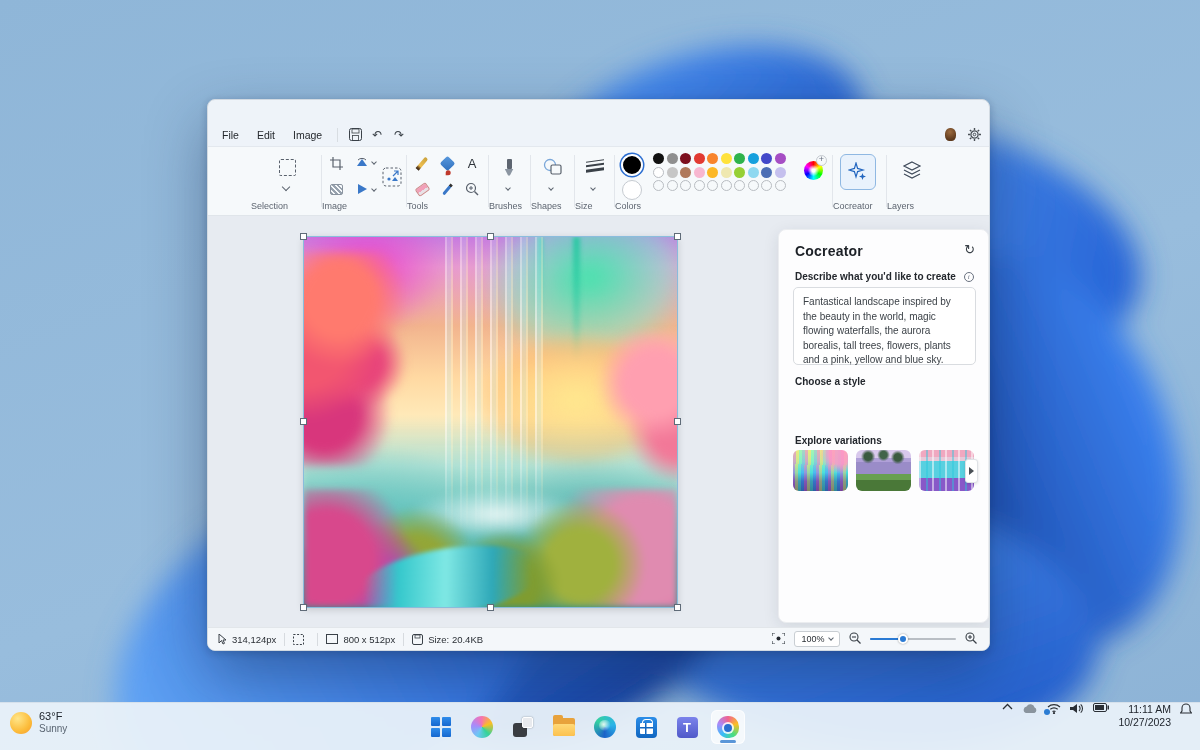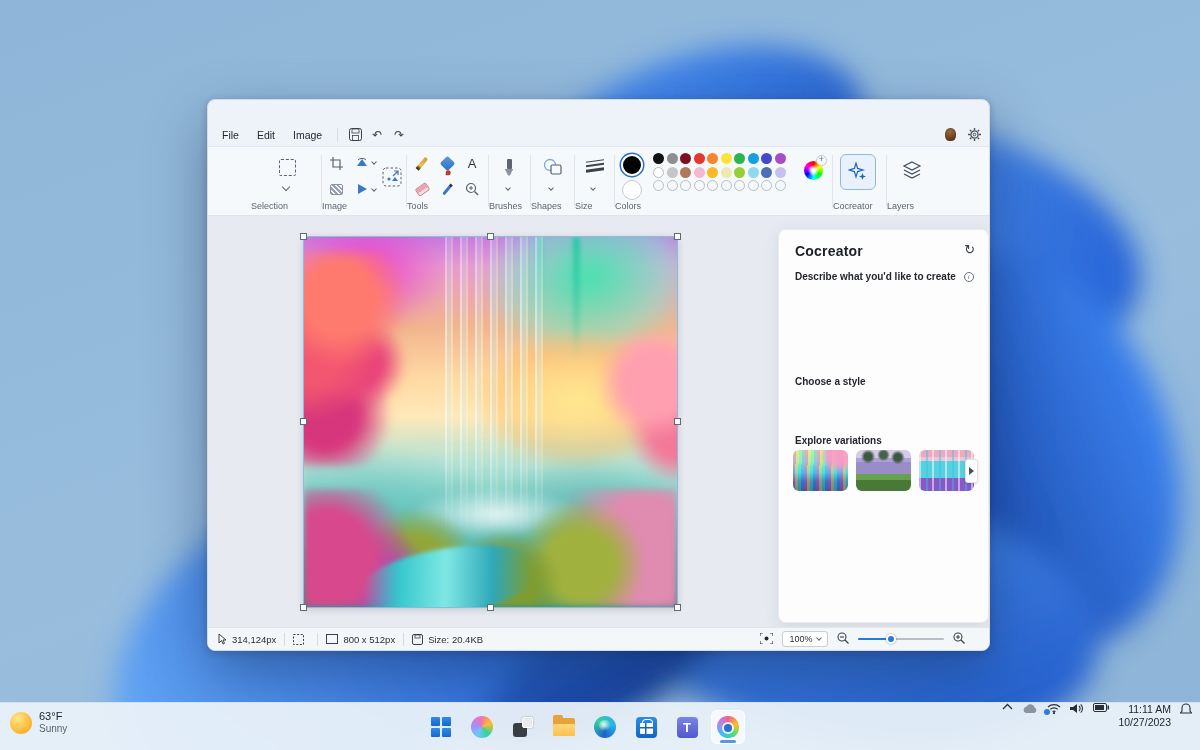--- a/index.html
+++ b/index.html
@@ -167,21 +167,21 @@
   .cp-cancel { font-size:10.5px; color:#2563ad; margin-left:16px; }
   .cp-credits { position:absolute; left:90px; display:flex; align-items:center; gap:4px; }
   .coin { width:14px; height:14px; border-radius:50%; background:radial-gradient(circle at 35% 30%,#ffe68a,#f5b83a 65%,#d89420); border:1px solid #e0a828; }
   .credit-num { font-size:10px; color:#3c4248; }
   .cp-create { position:absolute; right:14px; width:76px; height:24px; background:#c7cacd; border-radius:4px; color:#f2f3f4; font-size:10.5px; display:flex; align-items:center; justify-content:center; }
 
   
   .statusbar { position:absolute; left:0; right:0; bottom:0; height:23px; background:#f4f7fa; border-top:1px solid #e2e6ea; display:flex; align-items:center; font-size:9.5px; color:#2a2f35; }
   .sb-ic { margin:0 5px 0 10px; display:flex; align-items:center; }
   .sb-sep { width:1px; height:13px; background:#d7dbdf; margin:0 8px; }
-  .sb-right { position:absolute; right:24px; display:flex; align-items:center; gap:9px; }
+  .sb-right { position:absolute; right:12px; display:flex; align-items:center; gap:9px; }
   .zoom-dd { width:46px; height:16px; border:1px solid #c9ced3; border-radius:3px; background:#fff; display:flex; align-items:center; justify-content:center; gap:4px; font-size:9px; }
   .slider-track { width:86px; height:2.5px; background:#b9bec4; border-radius:2px; position:relative; }
   .slider-fill { position:absolute; left:0; top:0; bottom:0; width:38%; background:#2a7ad4; border-radius:2px; }
   .slider-thumb { position:absolute; left:38%; top:50%; transform:translate(-50%,-50%); width:10px; height:10px; border-radius:50%; background:#2a7ad4; border:2px solid #fff; box-shadow:0 0 2px rgba(0,0,0,.4); }
 </style>
 </head>
 <body>
 
 <div class="desktop">
 
@@ -463,20 +463,21 @@
 
       <div class="cocreator-panel">
         <div class="cp-title">Cocreator</div>
         <div class="cp-history">↺</div>
 
         <div class="cp-describe">
           <span class="cp-label">Describe what you'd like to create</span>
           <span class="info-ic">i</span>
         </div>
 
+        <div class="cp-prompt">Fantastical landscape inspired by the beauty in the world, magic flowing waterfalls, the aurora borealis, tall trees, flowers, plants and a pink, yellow and blue sky.</div>
 
         <div class="cp-label cp-style-label">Choose a style</div>
 
         <div class="cp-label cp-variations-label">Explore variations</div>
         <div class="cp-thumbs">
           <div class="vthumb v1"></div>
           <div class="vthumb v2"></div>
           <div class="vthumb v3"></div>
         </div>
         <div class="vnext">

